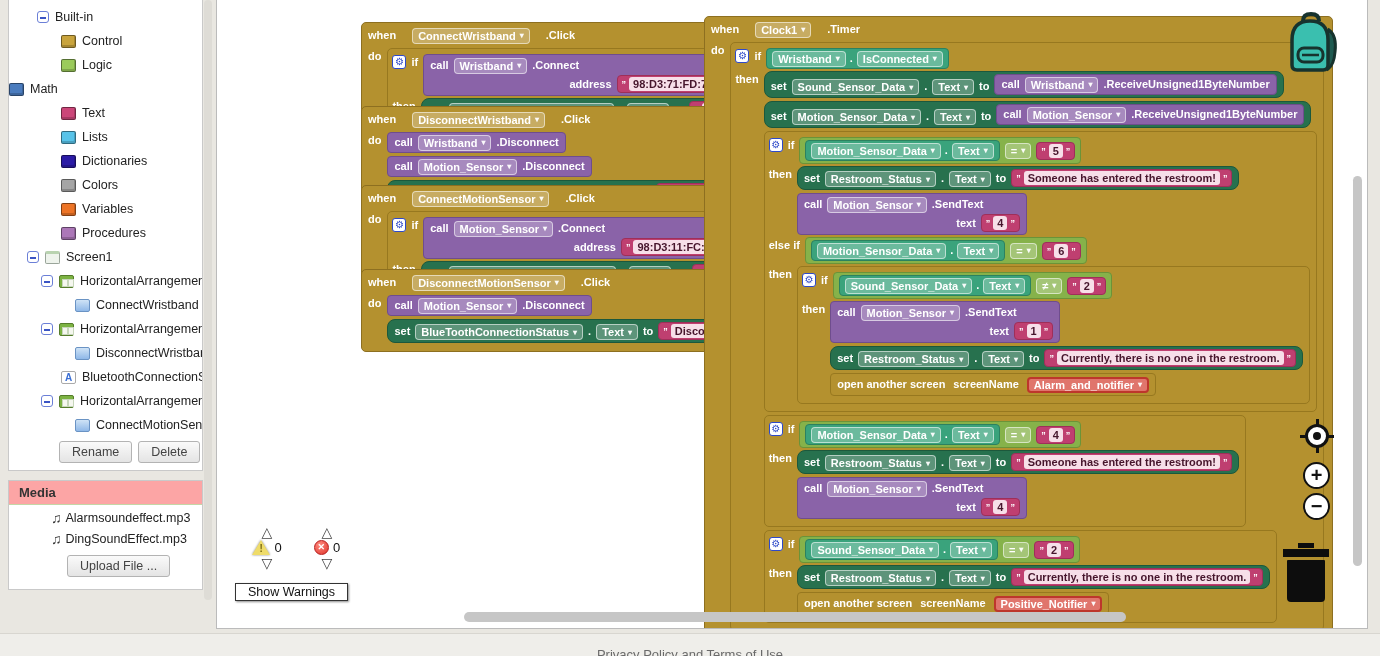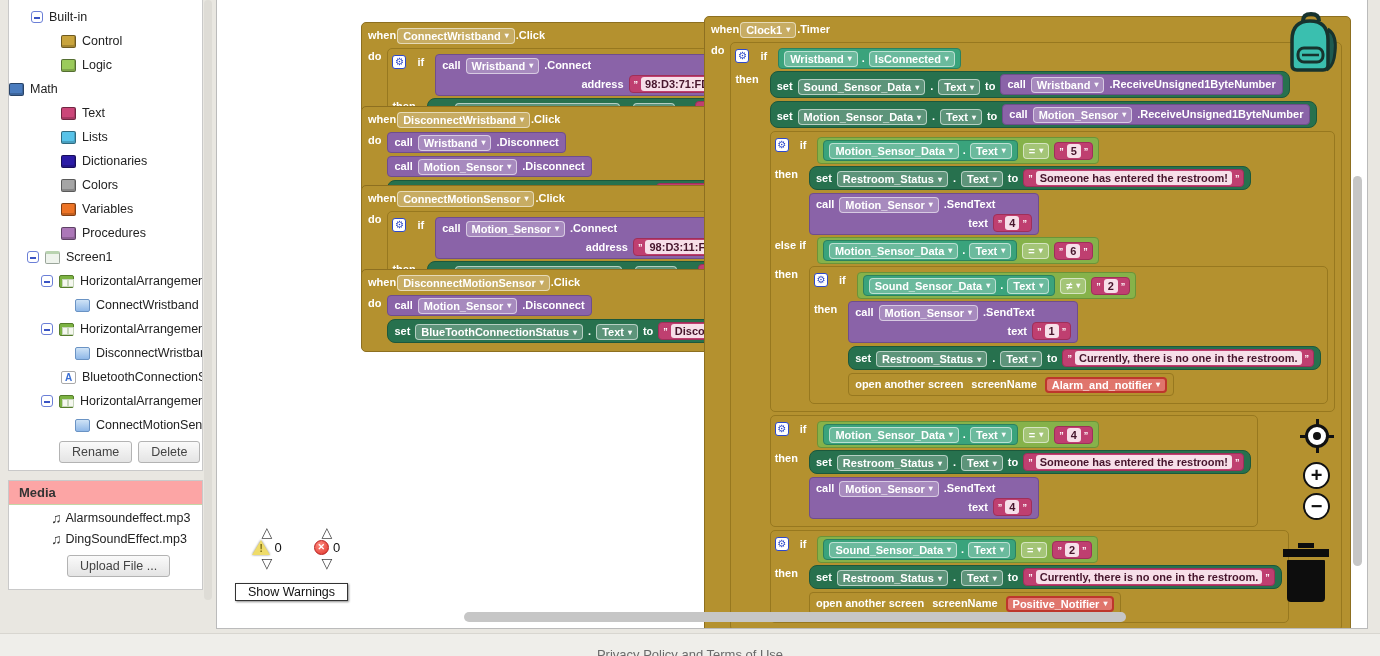--- a/index.html
+++ b/index.html
@@ -36,25 +36,25 @@
   
   .canvas{left:216px;top:-1px;width:1152px;height:630px;background:#fff;border:1px solid #bbb;position:absolute;overflow:hidden}
 
   
   .blk-abs{position:absolute}
   .kw{font-weight:bold;font-size:11px;color:#fff;white-space:nowrap;line-height:17px}
   .dd{display:inline-flex;align-items:center;background:rgba(255,255,255,.25);border:1px solid rgba(255,255,255,.55);border-radius:4px;padding:0 5px;height:16px;font-size:11px;font-weight:bold;color:#fff;white-space:nowrap;cursor:pointer}
   .dd::after{content:"▾";font-size:8px;margin-left:4px;opacity:.95}
   .gold{background:#b4912f;border:1px solid #8d6f20;border-radius:5px}
   .evt{padding:4px 8px 8px 6px}
-  .hdr{display:flex;align-items:center;gap:1px;margin-bottom:4px}
+  .hdr{display:flex;align-items:center;gap:16px;margin-bottom:4px}
   .body{display:flex;align-items:flex-start;gap:6px}
   .stack{display:flex;flex-direction:column;gap:3px;align-items:flex-start}
   .ifblk{background:#b4912f;border:1px solid #97781f;border-radius:5px;padding:3px 6px 5px 4px;display:inline-block}
-  .irow{display:flex;align-items:flex-start;gap:11px;margin:2px 0}
+  .irow{display:flex;align-items:flex-start;gap:5px;margin:2px 0}
   .gear{width:14px;height:14px;background:#fff;border:1px solid #2e49c9;border-radius:3px;display:inline-flex;align-items:center;justify-content:center;margin-top:1px;cursor:pointer;flex:0 0 auto}
   .gear::after{content:"⚙";font-size:10px;color:#2e49c9;line-height:1}
   .purple{background:#8a63a8;border:1px solid #6f4d8d;border-radius:4px;padding:1px 6px;display:inline-block}
   .crow{display:flex;align-items:center;gap:5px;margin:1px 0}
   .crow.end{justify-content:flex-end}
   .callrow{background:#8a63a8;border:1px solid #6f4d8d;border-radius:4px;padding:1px 6px;display:inline-flex;align-items:center;gap:5px}
   .setblk{background:#27714e;border:1px solid #1c583c;border-radius:8px;padding:2px 6px;display:inline-flex;align-items:flex-end;gap:5px}
   .getter{background:#3aa37c;border:1px solid #2c8160;border-radius:4px;padding:1px 5px;display:inline-flex;align-items:center;gap:4px}
   .cmp{background:#86b24a;border:1px solid #6b9338;border-radius:4px;padding:2px 5px;display:inline-flex;align-items:center;gap:5px}
   .str{background:#bf3f70;border:1px solid #9e2f59;border-radius:4px;padding:1px 4px;display:inline-flex;align-items:center;gap:3px}
@@ -91,21 +91,21 @@
   .hscroll{position:absolute;height:10px;border-radius:5px;background:#c6c6c6}
 
   .footer-strip{position:absolute;left:0;top:633px;width:1380px;height:23px;background:#efeeea;border-top:1px solid #d8d6d0;text-align:center}
   .privacy{display:inline-block;margin-top:13px;font-size:13px;color:#6a6a6a;text-decoration:none}
   .backpack{position:absolute;cursor:pointer}
 </style>
 </head>
 <body>
 
 <div class="panel side1">
-  <div class="tree-row" style="padding-left:22px">
+  <div class="tree-row" style="padding-left:28px">
     <span class="expander"></span>
     <span>Built-in</span>
   </div>
   <div class="tree-row" style="padding-left:52px">
     <span class="swatch" style="background-color: rgb(201, 164, 61);"></span>
     <span>Control</span>
   </div>
   <div class="tree-row" style="padding-left:52px">
     <span class="swatch" style="background-color: rgb(155, 203, 91);"></span>
     <span>Logic</span>

